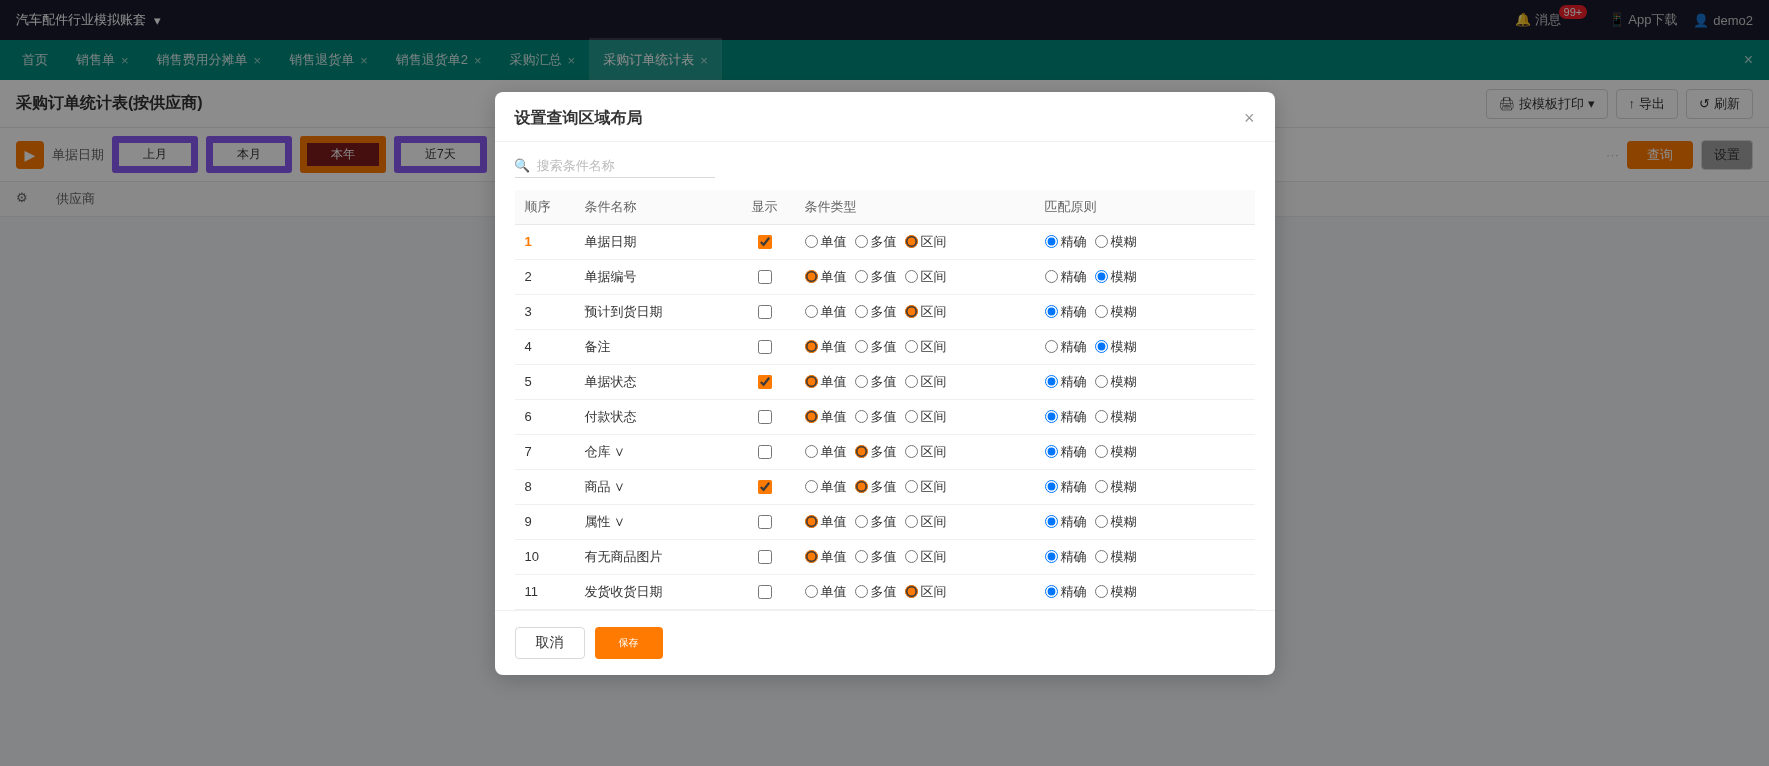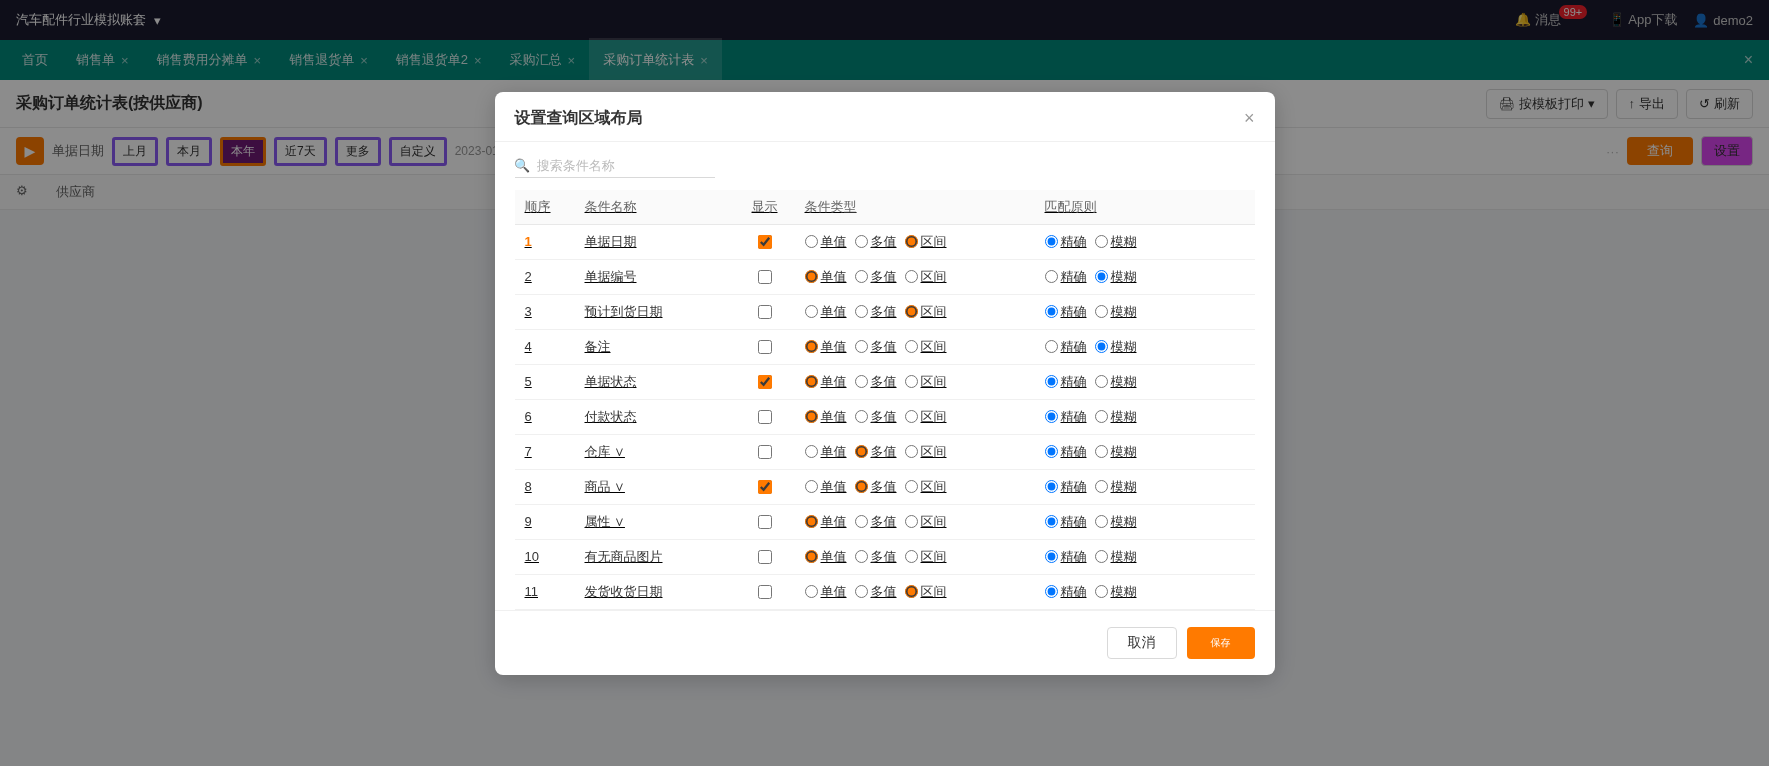--- a/index.html
+++ b/index.html
@@ -37,25 +37,25 @@
     .filter-bar {
       background: #fff;
       padding: 8px 16px;
       display: flex;
       align-items: center;
       gap: 8px;
       border-bottom: 1px solid #e8e8e8;
     }
     .filter-toggle { width: 28px; height: 28px; background: #ff7a00; color: #fff; border: none; border-radius: 4px; cursor: pointer; display: flex; align-items: center; justify-content: center; font-size: 14px; }
     .date-label { font-size: 13px; color: #666; }
-    .date-btn { padding: 3px 8px; border-radius: 3px; cursor: pointer; font-size: 12px; background: #fff; border: 3px solid #8b5cf6; color: #333; }
-    .date-btn.active { background: #701a75; color: #fff; border-color: #ff7a00; }
+    .date-btn { padding: 3px 24px; border-radius: 3px; cursor: pointer; font-size: 12px; background: #fff; border: 7px solid #8b5cf6; color: #333; }
+    .date-btn.active { background: #7f1d1d; color: #fff; border-color: #ff7a00; }
     .date-range { font-size: 12px; color: #999; }
     .btn-query { background: #ff7a00; border: none; color: #fff; padding: 5px 20px; border-radius: 4px; cursor: pointer; font-size: 13px; }
-    .btn-setting { background: #d946ef; border: 1px solid #d9d9d9; color: #333; padding: 5px 12px; border-radius: 4px; cursor: pointer; font-size: 13px; }
+    .btn-setting { background: #a3a3a3; border: 1px solid #d9d9d9; color: #333; padding: 5px 12px; border-radius: 4px; cursor: pointer; font-size: 13px; }
 
     
     .overlay {
       position: fixed;
       top: 0; left: 0; right: 0; bottom: 0;
       background: rgba(0,0,0,0.45);
       z-index: 100;
       display: flex;
       align-items: center;
       justify-content: center;
@@ -88,39 +88,39 @@
     .modal-tab.active { color: #ff7a00; border-bottom-color: #ff7a00; font-weight: 500; }
 
     
     .modal-search { padding: 12px 20px; display: flex; align-items: center; }
     .search-box { display: flex; align-items: center; border-bottom: 1px solid #d9d9d9; width: 200px; padding: 4px 0; gap: 6px; }
     .search-box input { border: none; outline: none; font-size: 13px; color: #333; width: 160px; background: transparent; }
     .search-box input::placeholder { color: #bbb; }
 
     
     .modal-table-wrapper { flex: 1; overflow-y: auto; padding: 0 20px; }
-    .modal-table { width: 100%; border-collapse: collapse; text-decoration: underline; }
+    .modal-table { width: 100%; border-collapse: collapse; }
     .modal-table th { background: #fafafa; font-weight: 500; color: #666; font-size: 13px; padding: 8px 10px; text-align: left; border-bottom: 1px solid #e8e8e8; position: sticky; top: 0; }
     .modal-table td { padding: 8px 10px; border-bottom: 1px solid #f0f0f0; font-size: 13px; color: #333; vertical-align: middle; }
     
     
     .radio-group { display: flex; align-items: center; gap: 8px; white-space: nowrap; }
     .radio-item { display: flex; align-items: center; gap: 3px; cursor: pointer; }
     .radio-item input[type="radio"] { accent-color: #ff7a00; cursor: pointer; }
     
     
     .checkbox-item { display: flex; align-items: center; justify-content: center; }
     .checkbox-item input[type="checkbox"] { accent-color: #ff7a00; width: 14px; height: 14px; cursor: pointer; }
 
     
     .match-group { display: flex; align-items: center; gap: 8px; }
     .match-item { display: flex; align-items: center; gap: 3px; }
 
     
-    .modal-footer { padding: 16px 20px; border-top: 1px solid #f0f0f0; display: flex; justify-content: flex-end; gap: 10px; }
+    .modal-footer { padding: 16px 20px; border-top: 1px solid #f0f0f0; display: flex; gap: 10px; }
     .btn-cancel { background: #fff; border: 1px solid #d9d9d9; color: #333; padding: 6px 20px; border-radius: 4px; cursor: pointer; font-size: 14px; }
     .btn-save { background: #ff7a00; border: none; color: #fff; padding: 6px 24px; border-radius: 4px; cursor: pointer; font-size: 10px; }
 
     
     .bg-page { height: 766px; overflow: hidden; }
     .table-bg { background: #fff; margin: 0; }
 
     
     .modal-table-wrapper::-webkit-scrollbar { width: 6px; }
     .modal-table-wrapper::-webkit-scrollbar-thumb { background: #d9d9d9; border-radius: 3px; }

